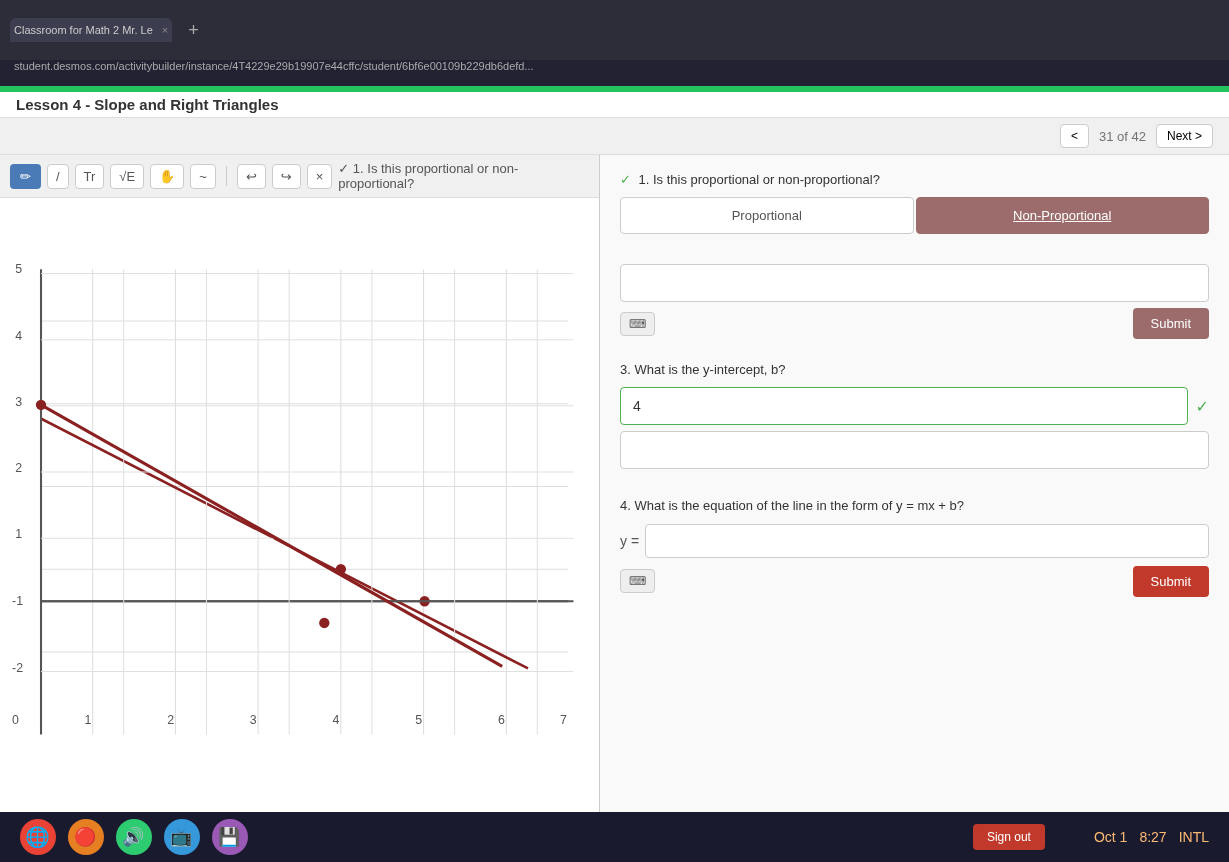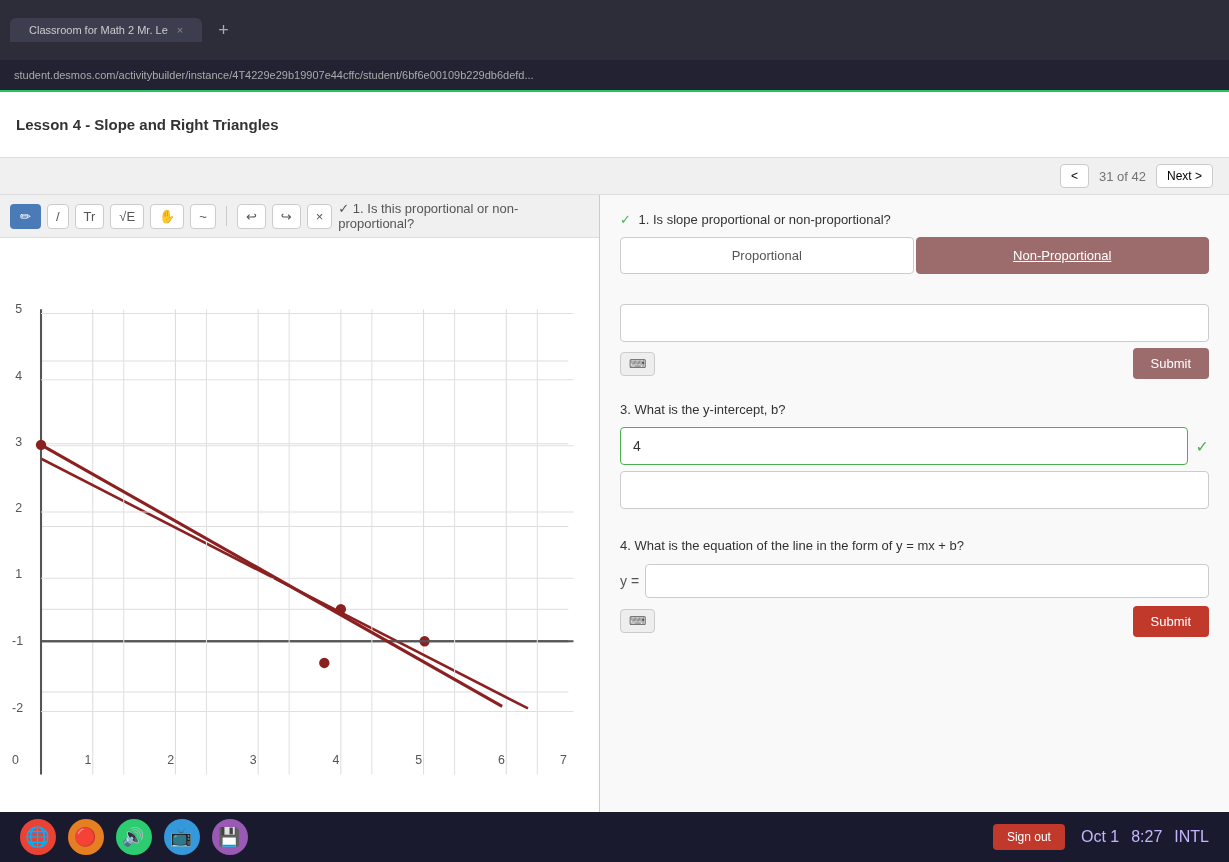--- a/index.html
+++ b/index.html
@@ -19,21 +19,21 @@
       height: 60px;
       display: flex;
       align-items: center;
       padding: 0 10px;
       gap: 8px;
     }
     .tab {
       background: #3d3d50;
       color: #ccc;
       font-size: 11px;
-      padding: 6px 19px;
+      padding: 6px 4px;
       border-radius: 6px 6px 0 0;
       white-space: nowrap;
       overflow: hidden;
       text-overflow: ellipsis;
       max-width: 200px;
     }
     .tab.active {
       background: #4a4a60;
       color: #fff;
     }
@@ -41,30 +41,29 @@
       color: #888;
       margin-left: 6px;
       cursor: pointer;
     }
 
     .address-bar {
       background: #222233;
       height: 32px;
       padding: 0 14px;
       display: flex;
-      align-items: center;
       font-size: 11px;
       color: #aaa;
-      border-bottom: 2px solid #22c55e;
+      border-bottom: 6px solid #22c55e;
     }
 
     
     .page-header {
       background: #fff;
-      padding: 24px 16px;
+      padding: 4px 16px;
       border-bottom: 1px solid #ddd;
       font-size: 15px;
       font-weight: bold;
       color: #333;
     }
 
     
     .main-content {
       display: flex;
       background: #f5f5f5;
@@ -297,36 +296,37 @@
       border-radius: 50%;
       display: flex;
       align-items: center;
       justify-content: center;
       font-size: 18px;
       cursor: pointer;
     }
     .taskbar-right {
       display: flex;
       align-items: center;
-      gap: 16px;
+      gap: 28px;
     }
     .sign-out-btn {
       background: #c0392b;
       color: #fff;
       border: none;
       border-radius: 4px;
       padding: 6px 14px;
       font-size: 12px;
       cursor: pointer;
     }
     .taskbar-info {
-      color: #c4b5fd;
-      font-size: 16px;
+      color: #fdba74;
+      font-size: 14px;
       display: flex;
       gap: 12px;
+      margin-left: 21px;
     }
 
     
     .graph-svg {
       width: 100%;
       height: 100%;
     }
   </style>
 </head>
 <body>
@@ -447,21 +447,21 @@
       </svg>
     </div>
   </div>
 
   <div class="questions-panel">
 
     <div class="question-block">
       <div class="question-label">
         <span class="check">✓</span>
         <span>1.</span>
-        <span>Is slope proportional or non-proportional?</span>
+        <span>Is this proportional or non-proportional?</span>
       </div>
       <div class="prop-buttons">
         <button class="prop-btn unselected">Proportional</button>
         <button class="prop-btn selected-dark">Non-Proportional</button>
       </div>
     </div>
 
     <div class="question-block">
       <input type="text" class="answer-input" value="" style="">
       <div class="input-row">

